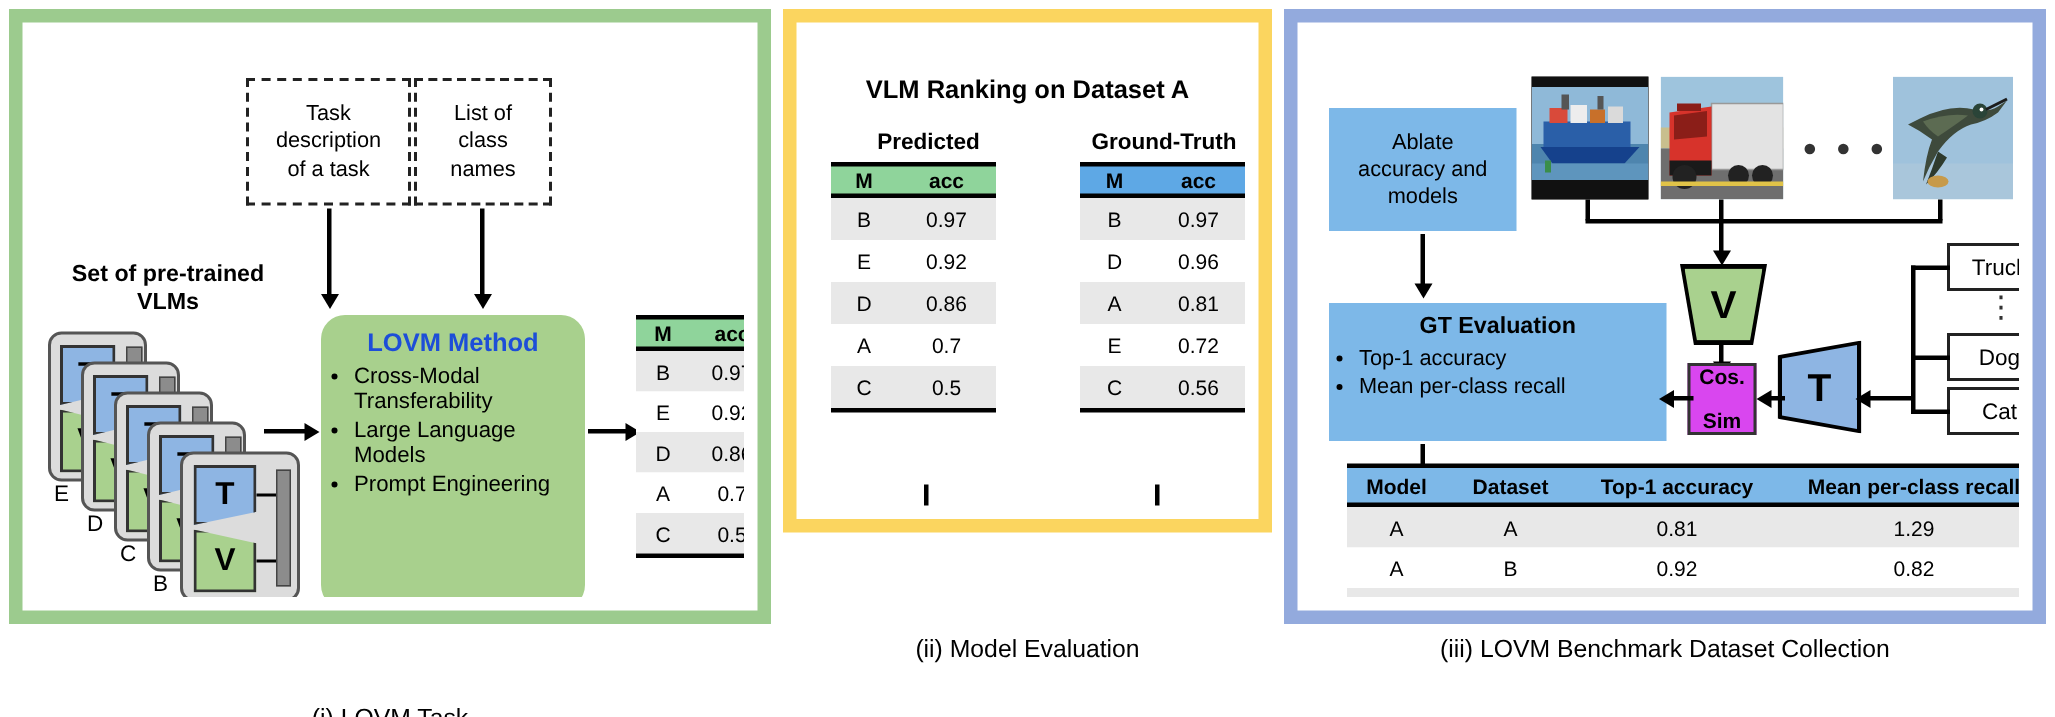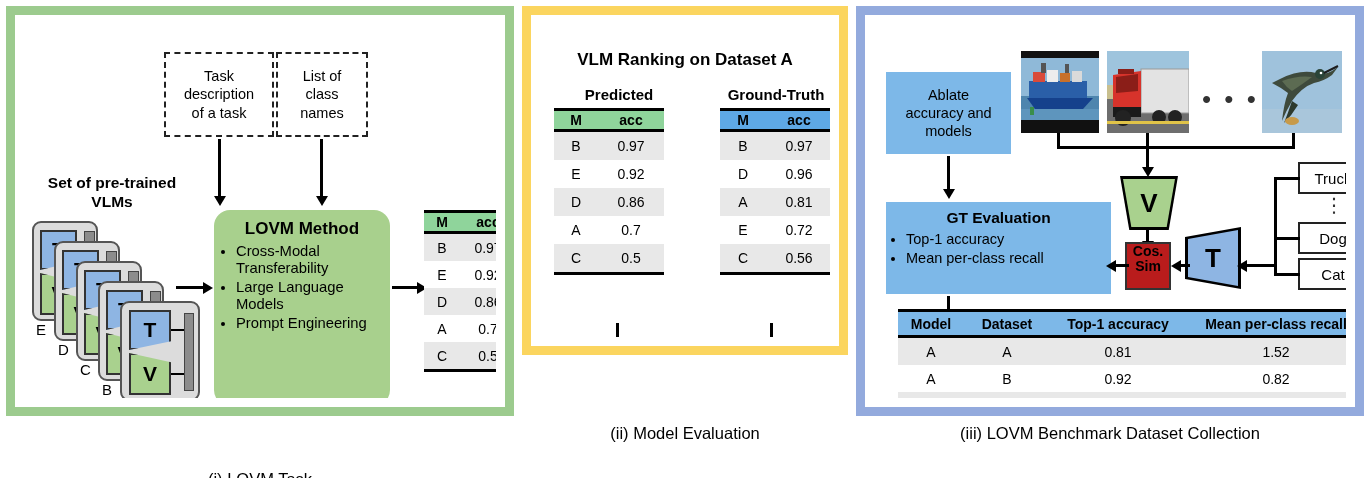--- a/index.html
+++ b/index.html
@@ -95,21 +95,21 @@
   }
 
   
   #lovm-method {
     position: absolute;
     left: 190px; top: 186px; width: 176px; height: 196px;
     background: #A8D08D; border-radius: 16px;
   }
   #lovm-method .title {
     text-align: center; font-weight: bold; font-size: 17px;
-    margin-top: 9px; color: #000000;
+    margin-top: 9px; color: #1d4ed8;
   }
   #lovm-method ul {
     margin: 4px 0 0 0; padding: 0 6px 0 22px;
     list-style: disc;
   }
   #lovm-method li {
     font-size: 14.8px; line-height: 1.18; color: #000; margin-bottom: 1px;
   }
   .acc-head {
     display: flex; align-items: center;
@@ -209,22 +209,22 @@
   }
   .trap-t {
     background: #8EB5E3;
     clip-path: polygon(100% 0%, 100% 100%, 0% 84%, 0% 16%);
   }
   .trap-t-border {
     position: absolute; background: #000;
     clip-path: polygon(100% 0%, 100% 100%, 0% 84%, 0% 16%);
   }
   #cos-sim {
-    position: absolute; background: #b91c1c; border: 2px solid #333;
-    display: flex; flex-direction: column; align-items: center; justify-content: flex-start;
+    position: absolute; background: #d946ef; border: 2px solid #333;
+    display: flex; flex-direction: column; align-items: center; justify-content: space-between;
     font-weight: bold; font-size: 14px; color: #000; line-height: 1.05;
   }
   .class-box {
     position: absolute; background: #fff; border: 2px solid #222;
     display: flex; align-items: center; justify-content: center;
     font-size: 15px; color: #000;
   }
 
   
   #bench-table { position: absolute; left: 24px; top: 285px; width: 468px; }
@@ -568,21 +568,21 @@
         <div class="bt-head">
           <div class="bt-c0">Model</div>
           <div class="bt-c1">Dataset</div>
           <div class="bt-c2">Top-1 accuracy</div>
           <div class="bt-c3">Mean per-class recall</div>
         </div>
         <div class="bt-row" style="background:#E8E8E8;">
           <div class="bt-c0">A</div>
           <div class="bt-c1">A</div>
           <div class="bt-c2">0.81</div>
-          <div class="bt-c3">1.52</div>
+          <div class="bt-c3">1.29</div>
         </div>
         <div class="bt-row" style="background:#ffffff;">
           <div class="bt-c0">A</div>
           <div class="bt-c1">B</div>
           <div class="bt-c2">0.92</div>
           <div class="bt-c3">0.82</div>
         </div>
         <div class="bt-row" style="background:#E8E8E8;">
           <div class="bt-c0">B</div>
           <div class="bt-c1">A</div>

